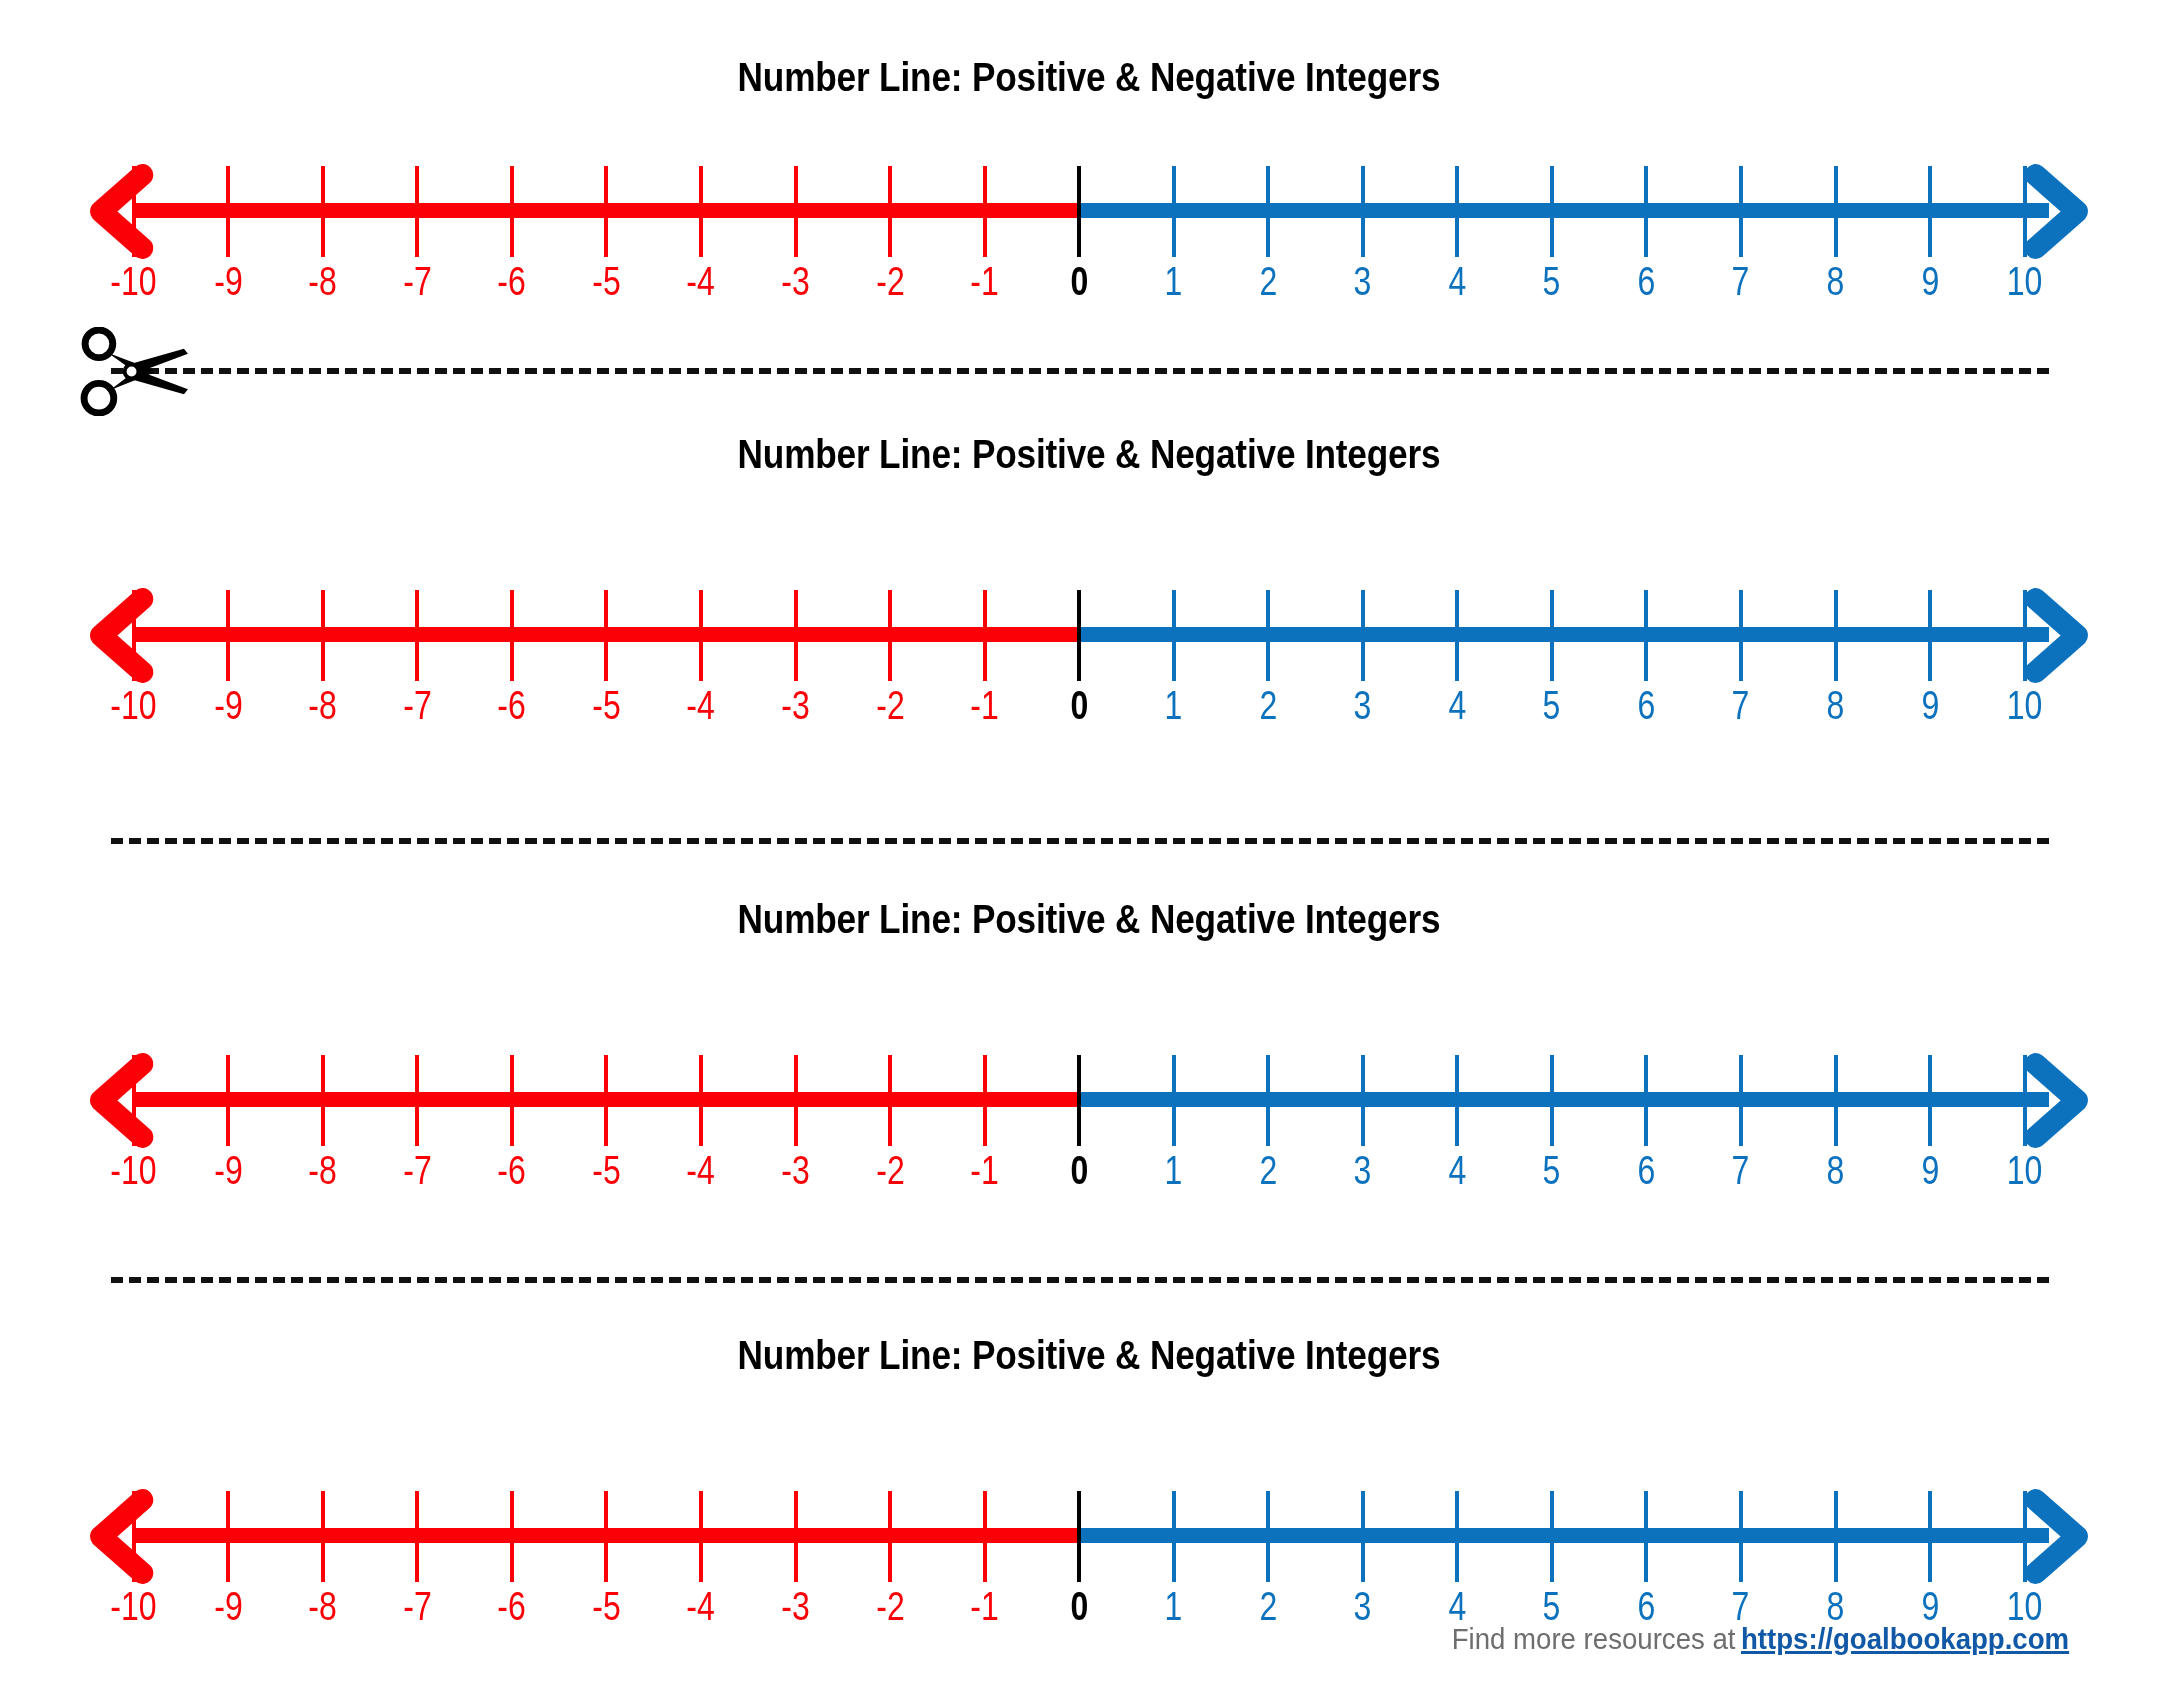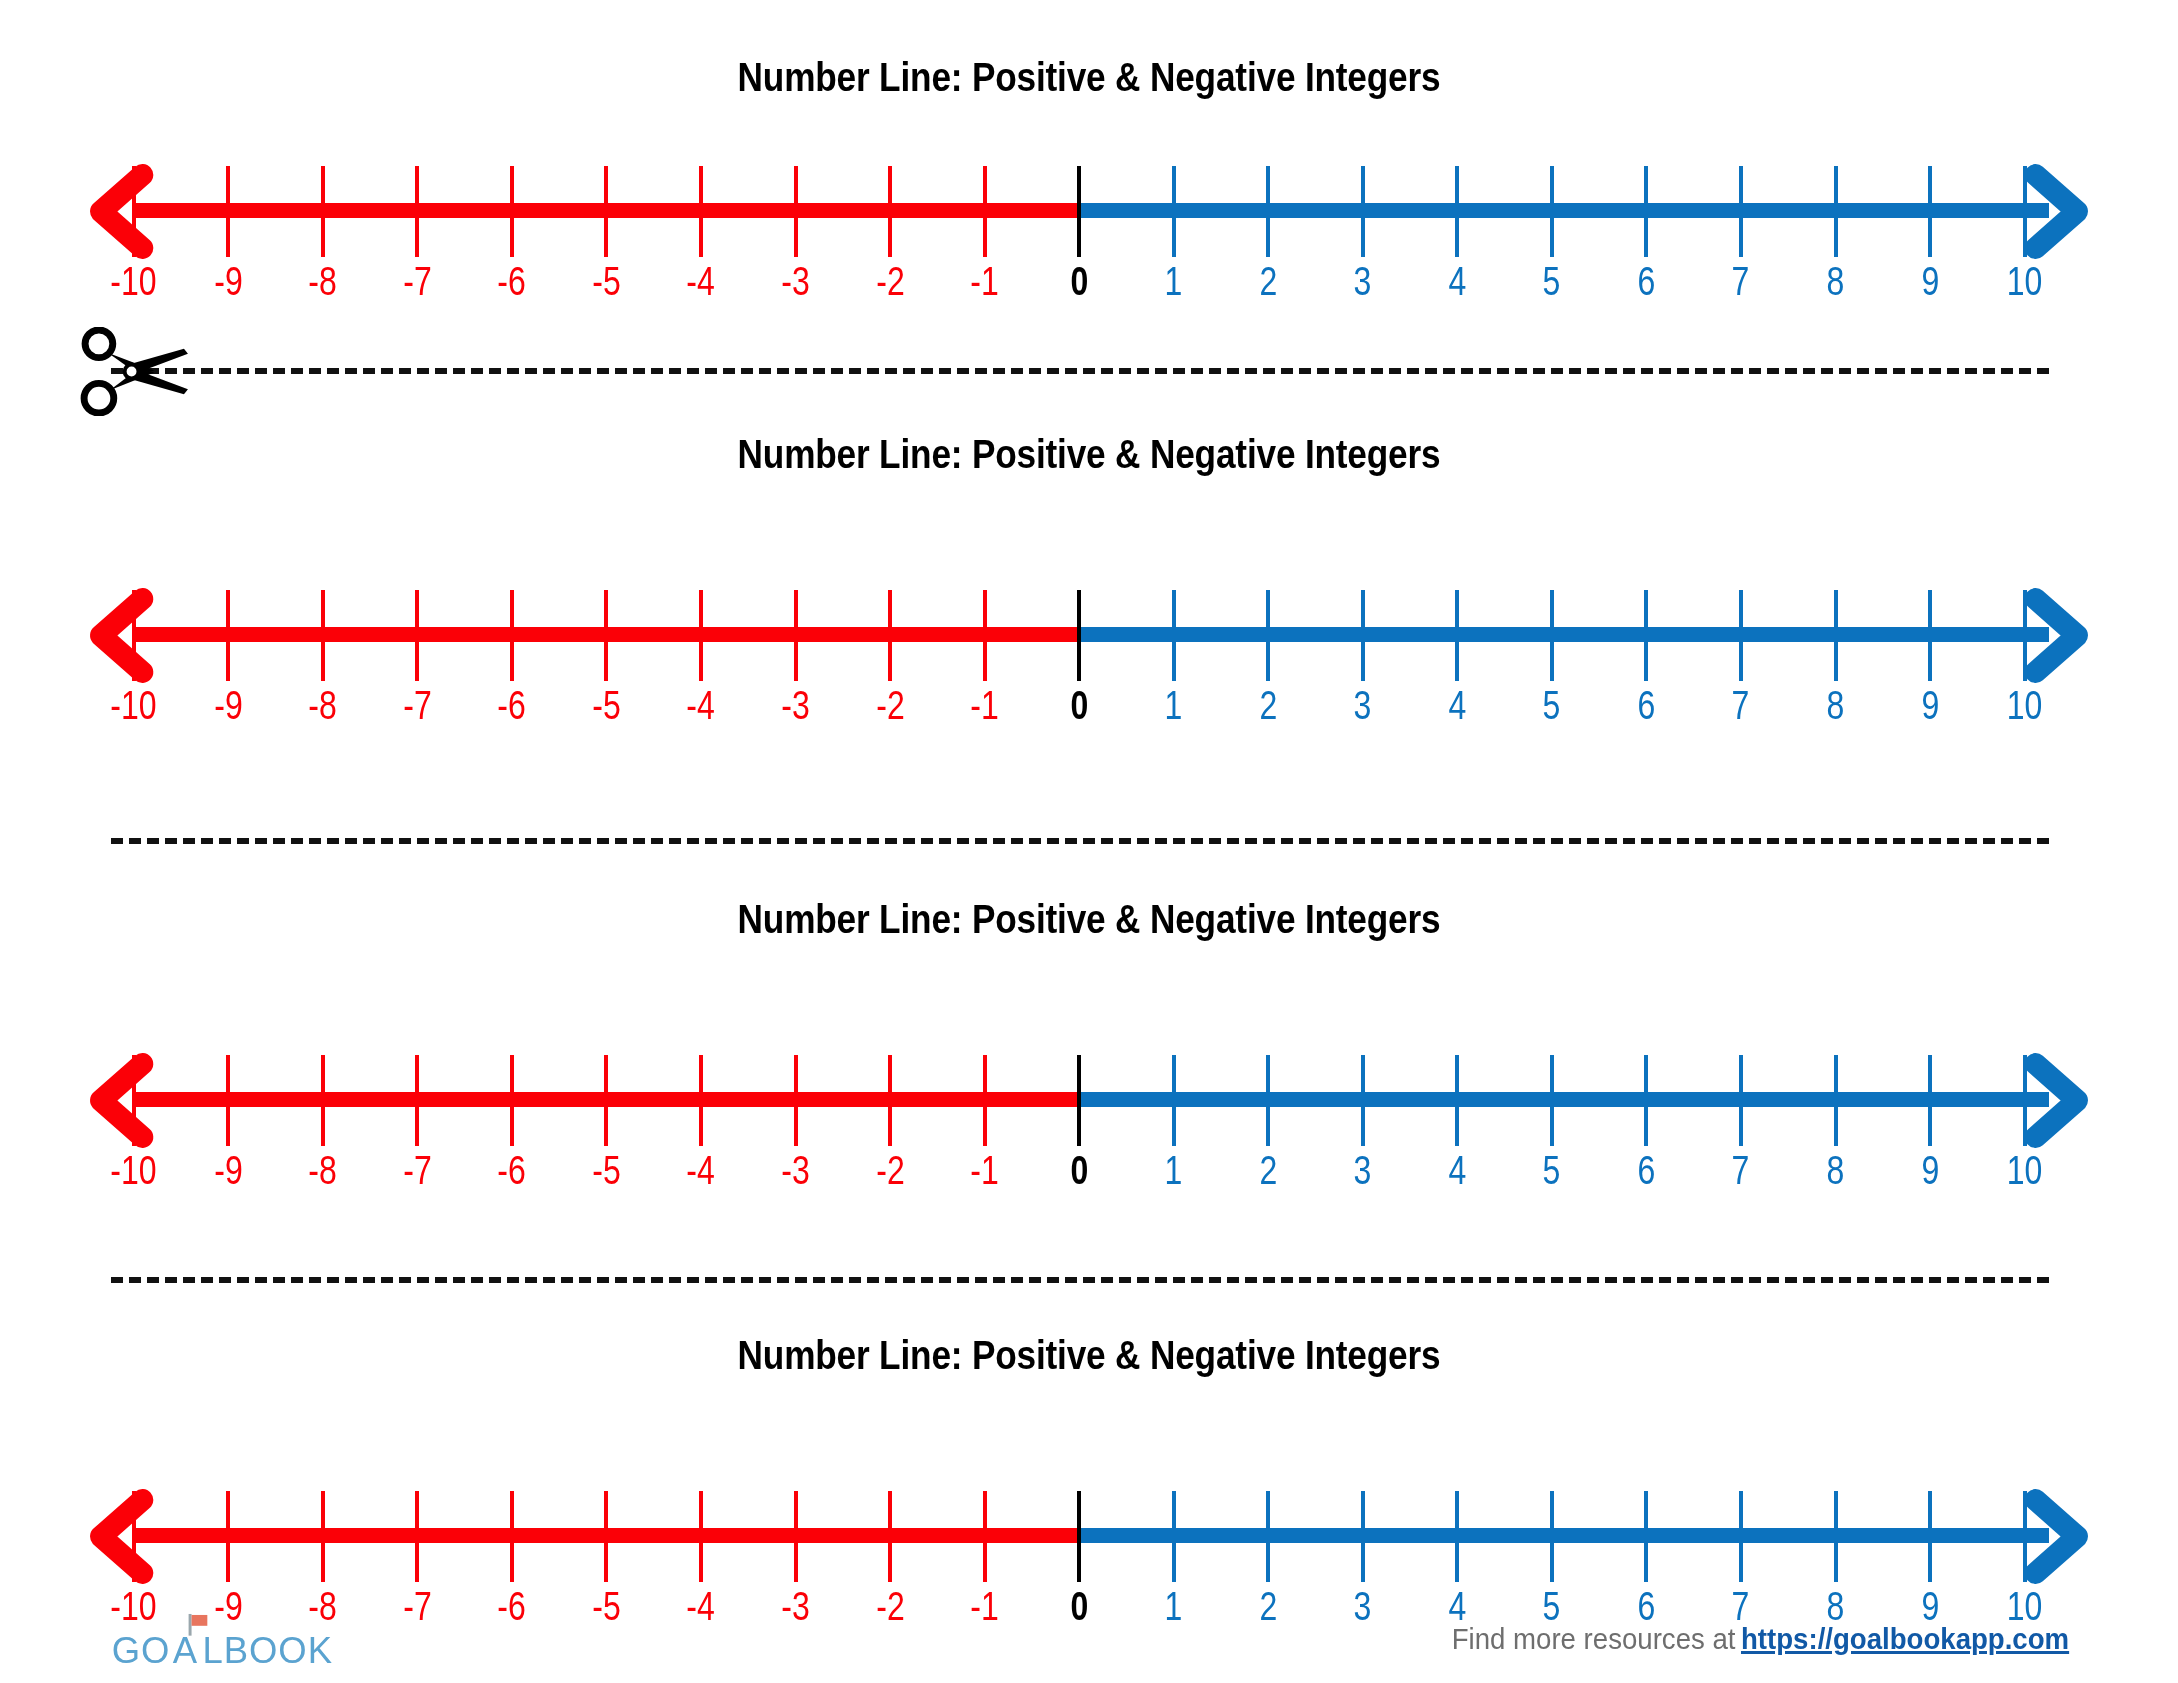--- a/index.html
+++ b/index.html
@@ -400,31 +400,19 @@
         <div class="tick-label pos" style="left: 1691px; width: 99px;">7</div>
         <div class="tick pos" style="left: 1834px;"></div>
         <div class="tick-label pos" style="left: 1786px; width: 99px;">8</div>
         <div class="tick pos" style="left: 1928px;"></div>
         <div class="tick-label pos" style="left: 1881px; width: 99px;">9</div>
         <div class="tick pos" style="left: 2023px;"></div>
         <div class="tick-label pos" style="left: 1975px; width: 99px;">10</div>
       </div>
   </div>
 
-  <div class="logo">
-    <svg width="238" height="69" viewBox="0 0 240 70">
-
-      <g>
-        <rect x="78" y="2" width="3" height="22" fill="#9aa7ad"></rect>
-        <path d="M81 3 h16 v11 h-16 z" fill="#e8755e"></path>
-      </g>
-      <text x="0" y="52" font-family="Liberation Sans, DejaVu Sans, sans-serif" font-size="37" letter-spacing="1" fill="#5ba3d0">GO</text>
-      <text x="62" y="52" font-family="Liberation Sans, DejaVu Sans, sans-serif" font-size="37" letter-spacing="1" fill="#5ba3d0">A</text>
-      <text x="92" y="52" font-family="Liberation Sans, DejaVu Sans, sans-serif" font-size="37" letter-spacing="1" fill="#5ba3d0">LBOOK</text>
-    </svg>
-  </div>
 
   <div class="footer-note">
     <span>Find more resources at</span><a class="footer-link" href="#">https://goalbookapp.com</a>
   </div>
 
 </div>
 
 
 </body></html>

